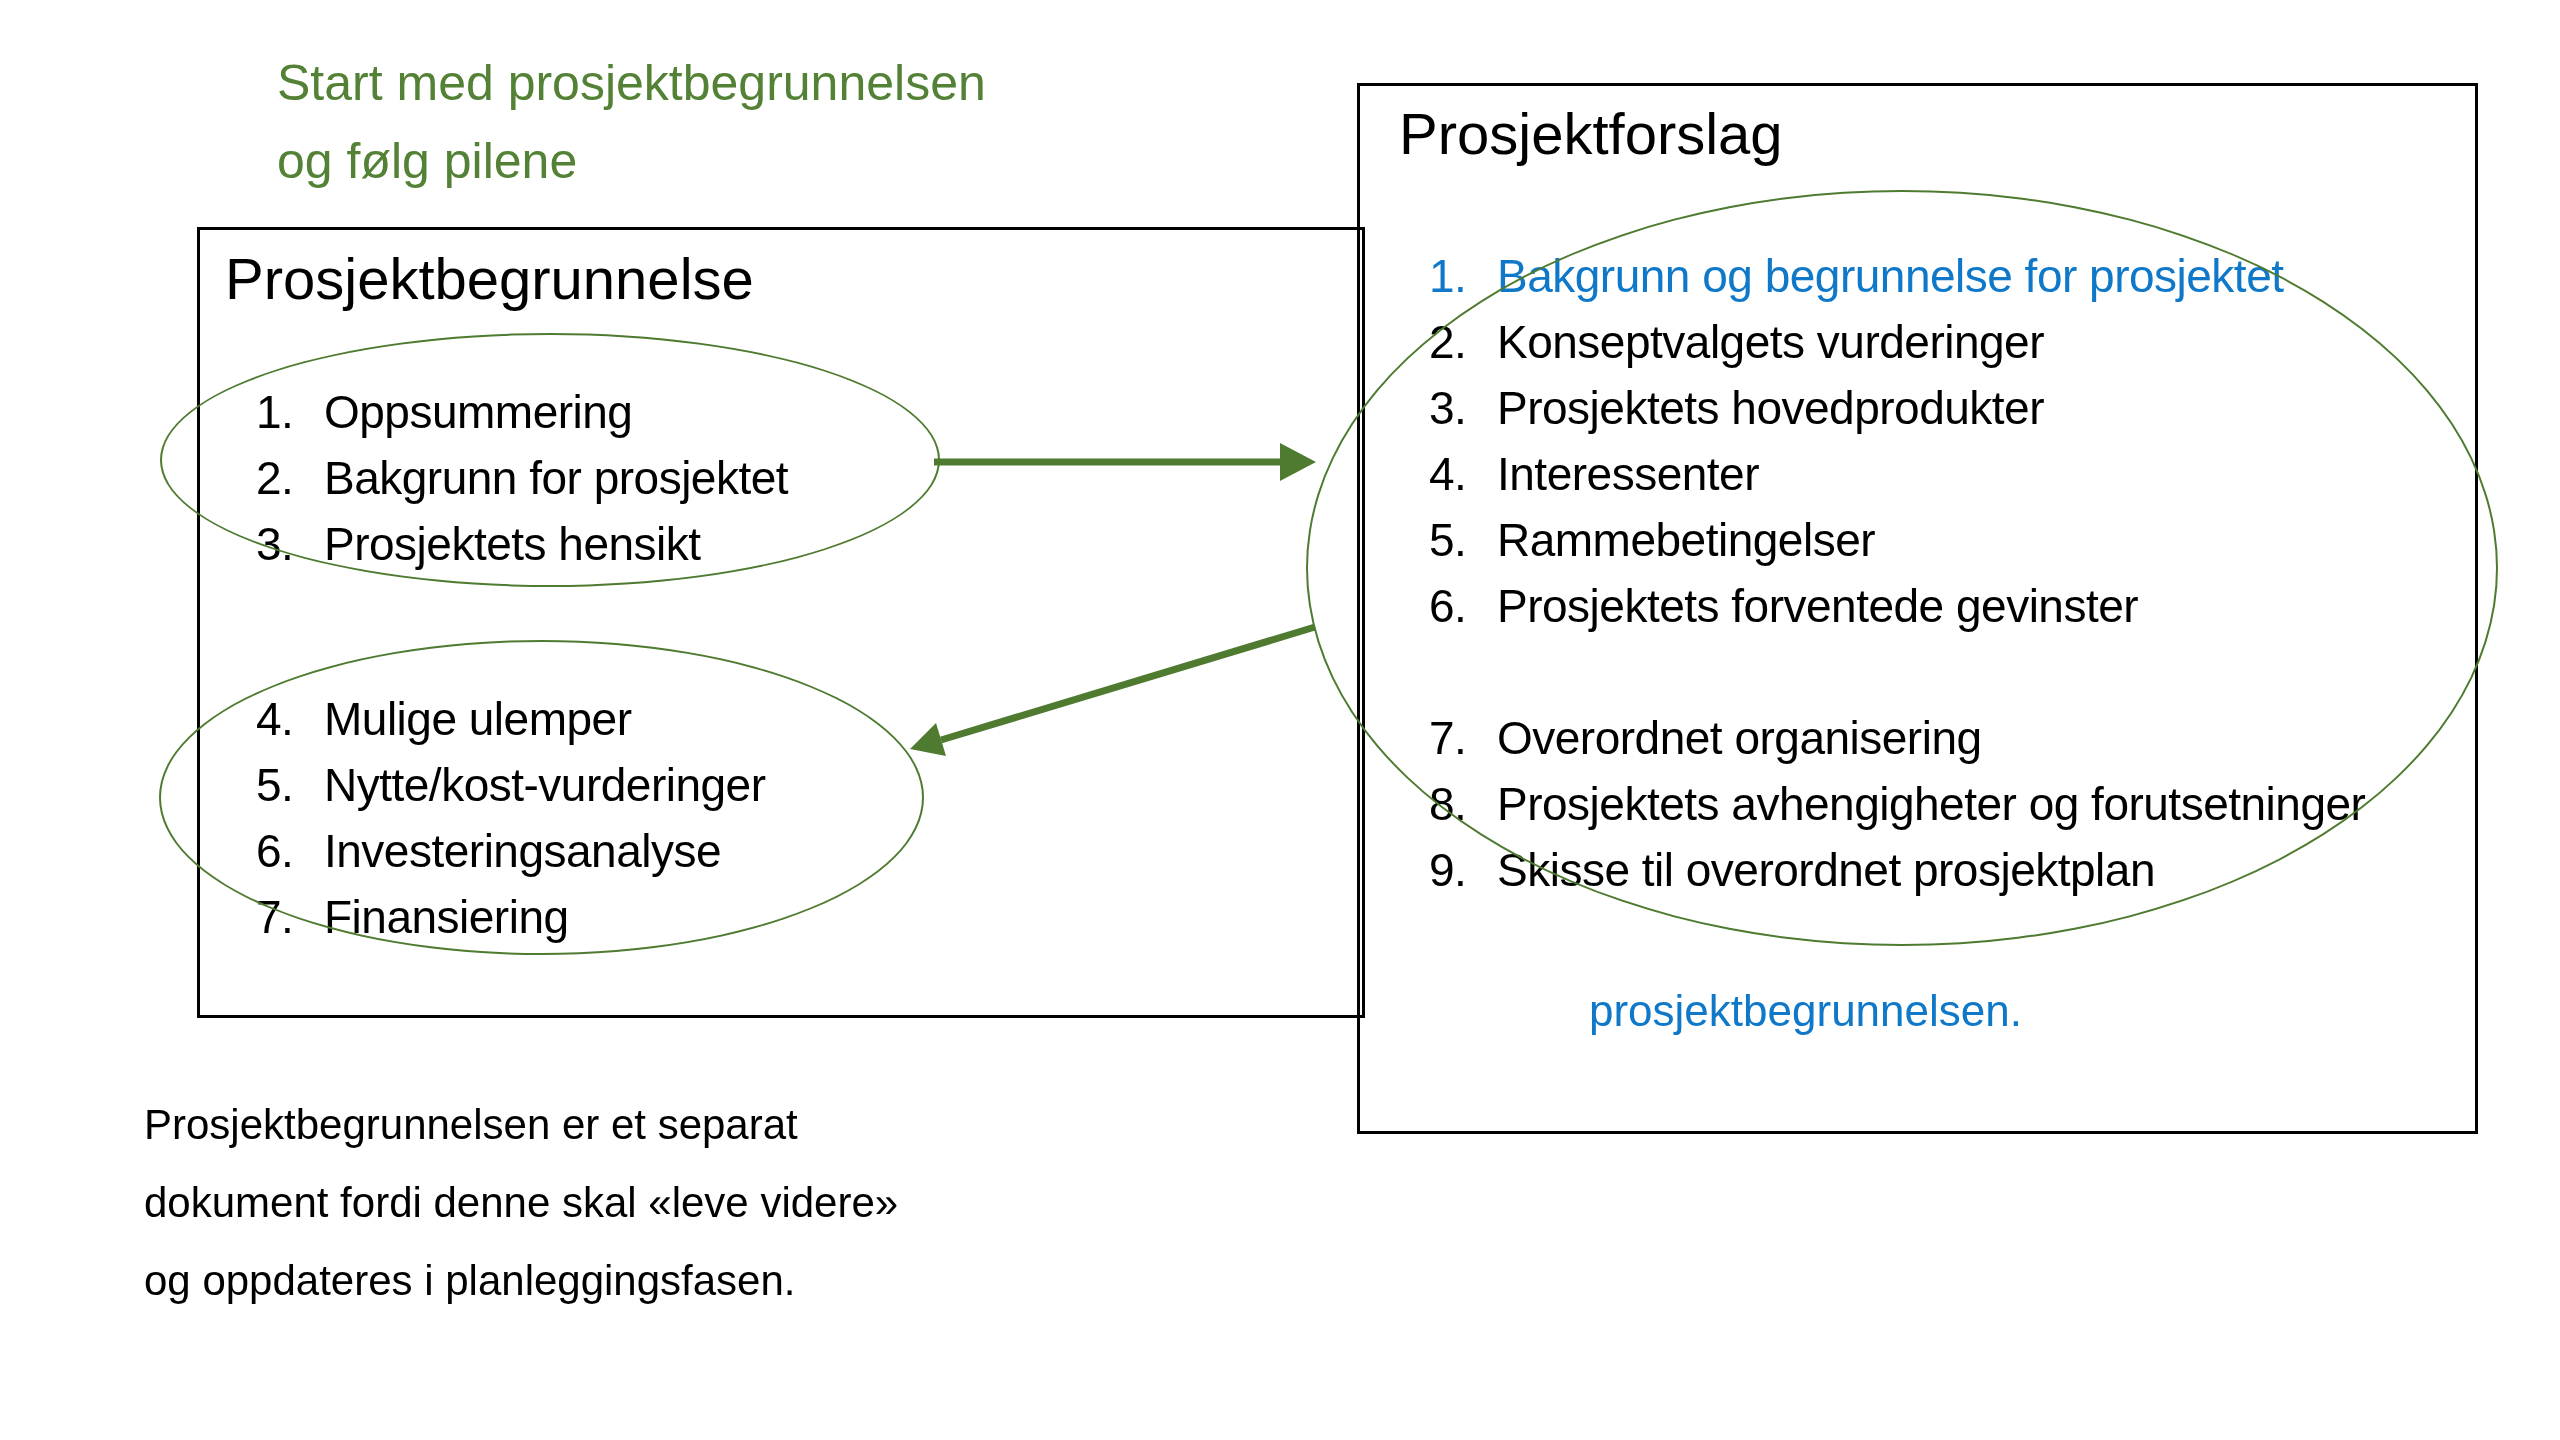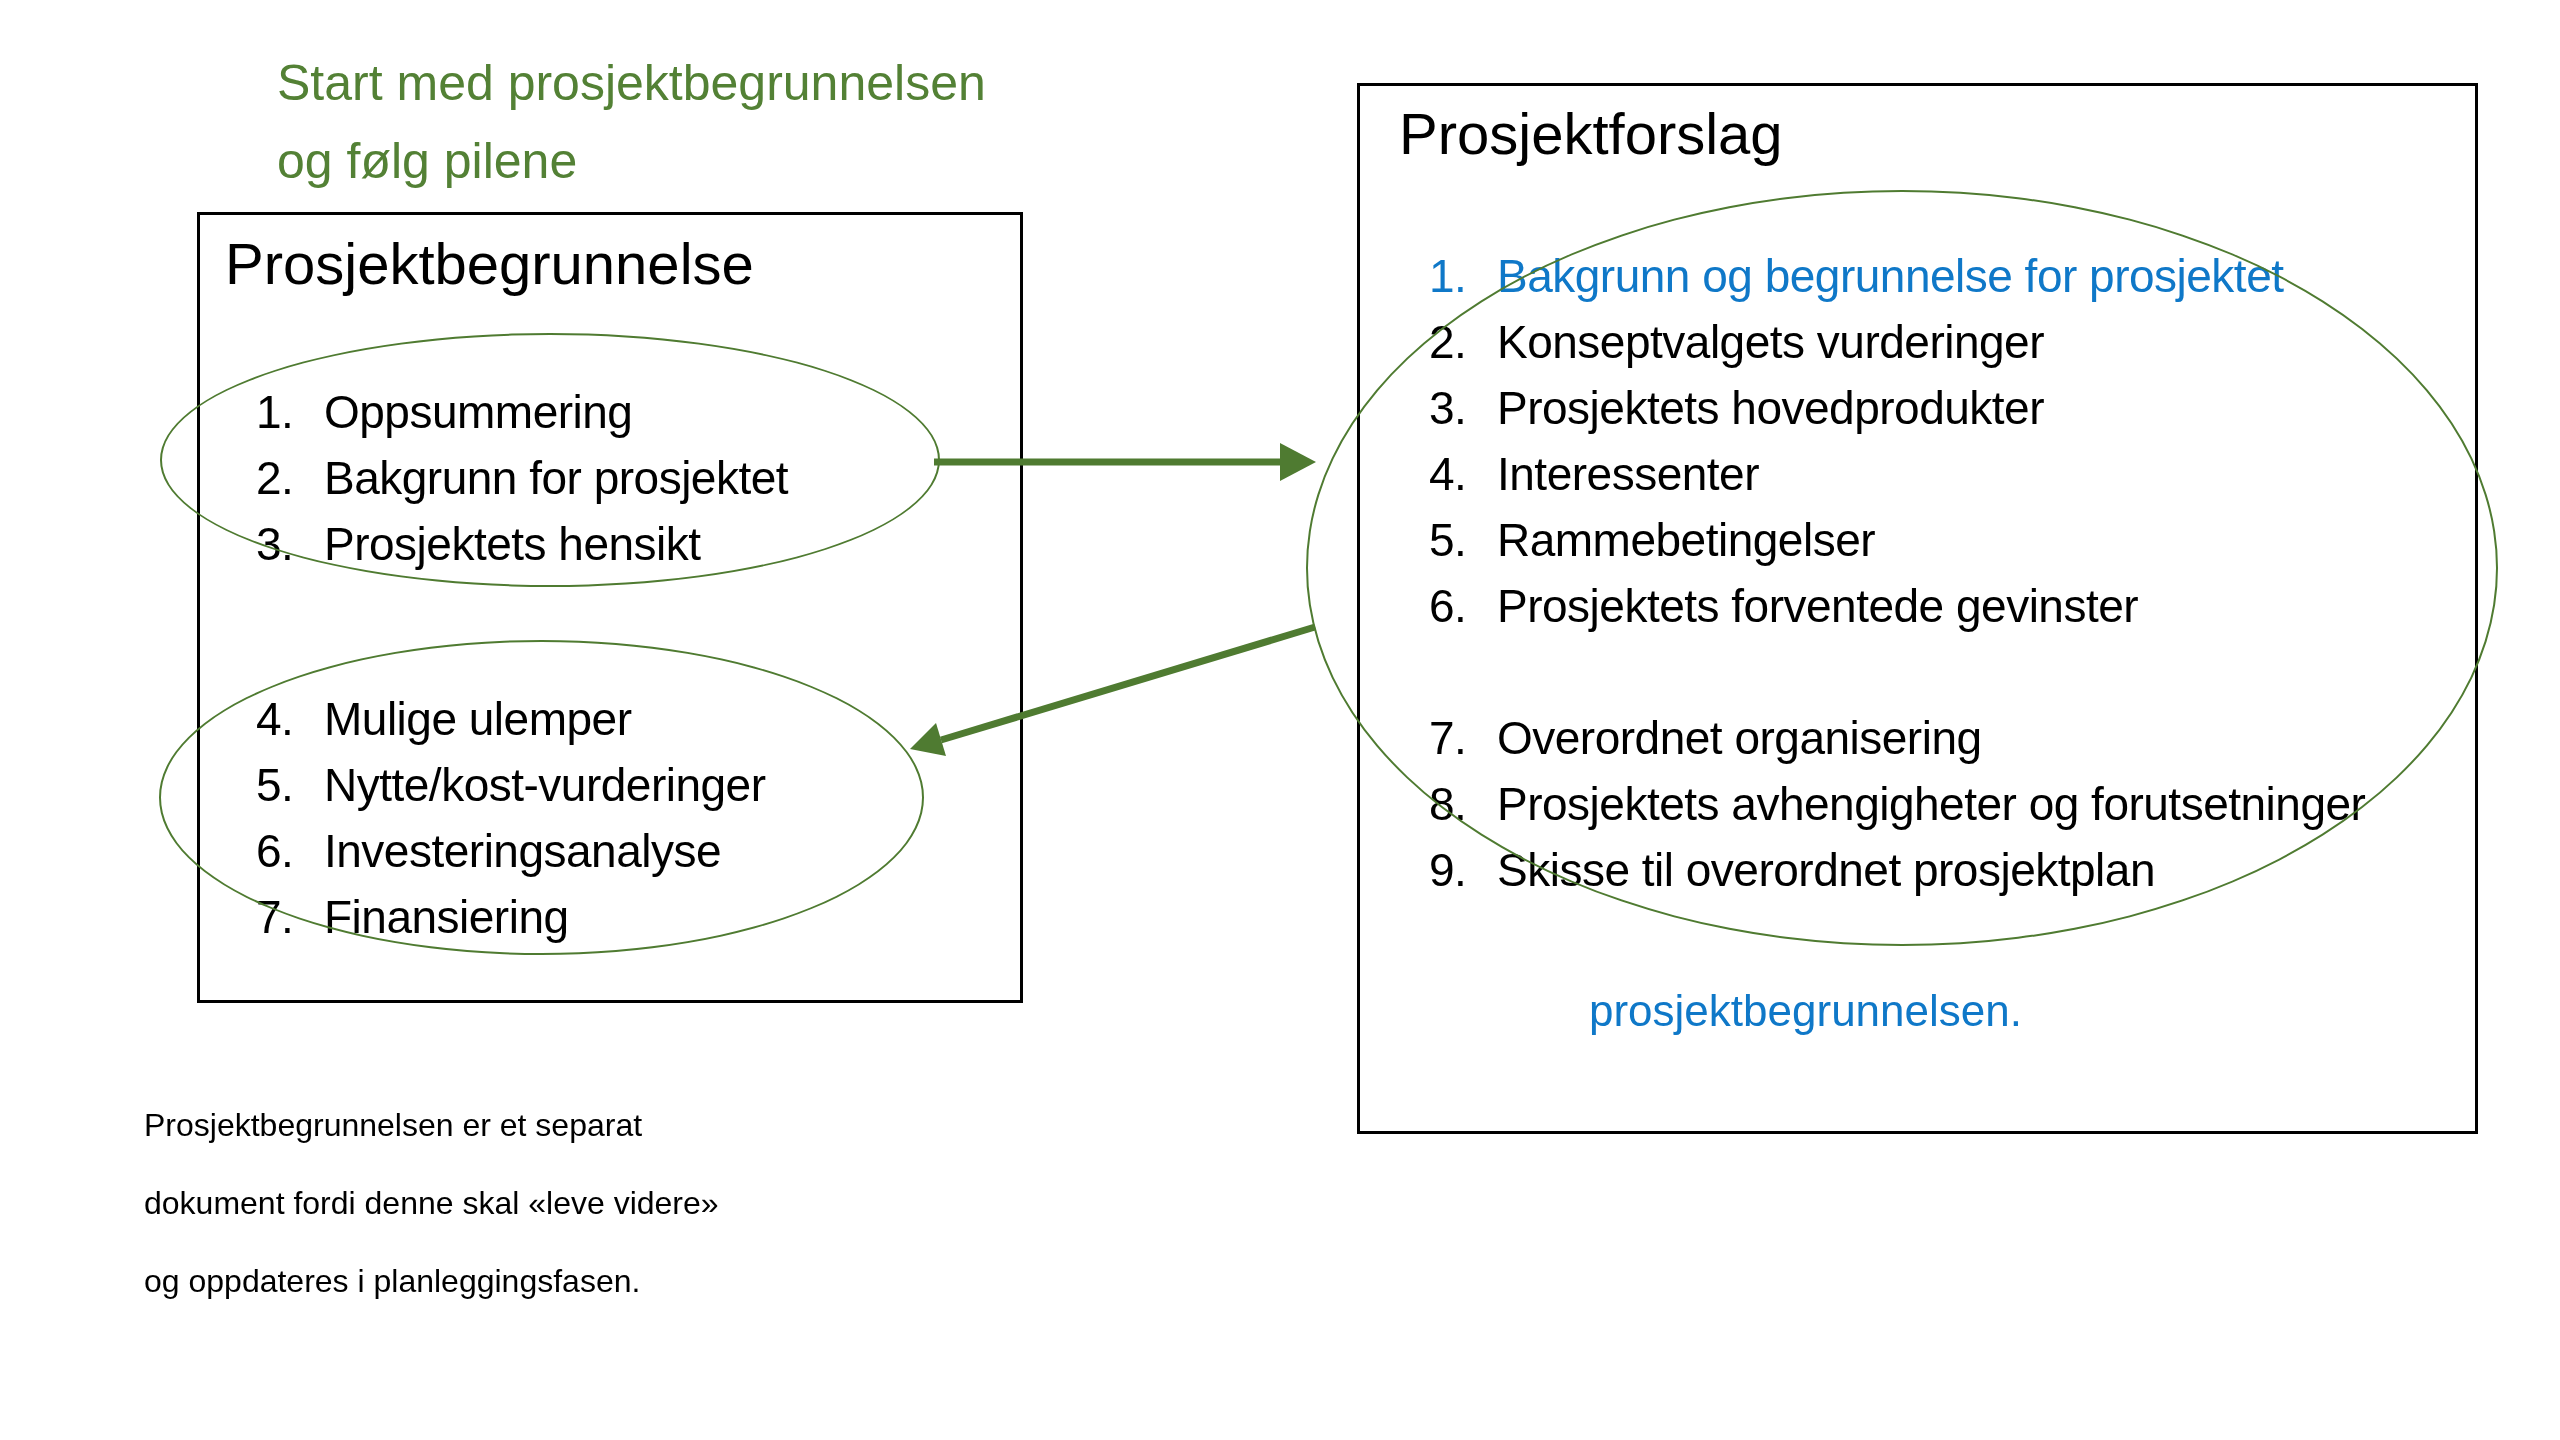--- a/index.html
+++ b/index.html
@@ -4,21 +4,21 @@
 <style>
   html,body{margin:0;padding:0;background:#fff;}
   #canvas{
     position:relative;width:2560px;height:1440px;background:#fff;overflow:hidden;
     font-family:"Liberation Sans","DejaVu Sans",sans-serif;color:var(--text);margin-left:44px;
   }
   
   .heading{position:absolute;left:233px;top:44px;font-size:50px;line-height:78px;color:var(--green-text);}
   
   .frame{position:absolute;border:3px solid #000;background:transparent;box-sizing:border-box;}
-  #left-box{left:153px;top:212px;width:826px;height:791px;}
+  #left-box{left:153px;top:227px;width:1168px;height:791px;}
   #right-box{left:1313px;top:83px;width:1121px;height:1051px;}
   .box-title{position:absolute;font-size:58px;color:var(--text);white-space:nowrap;}
   #left-box .box-title{left:25px;top:15px;}
   #right-box .box-title{left:39px;top:14px;}
   
   .nlist{position:absolute;font-size:46px;letter-spacing:-0.5px;color:var(--text);}
   .nrow{display:flex;height:66px;line-height:66px;white-space:nowrap;}
   .num{width:68px;flex:0 0 68px;}
   #right-list-1 .nrow.blue, .blue{color:var(--blue);}
   #left-list-1{left:212px;top:379px;}
@@ -29,21 +29,21 @@
   .oval{position:absolute;border:2.5px solid var(--green-shape);border-radius:50%;box-sizing:border-box;}
   #oval-left-top{left:116px;top:333px;width:780px;height:254px;}
   #oval-left-bottom{left:115px;top:640px;width:765px;height:315px;}
   #oval-right{left:1262px;top:190px;width:1192px;height:756px;}
   
   #arrows{position:absolute;left:0;top:0;pointer-events:none;}
   .arrow-line{stroke:var(--green-shape);stroke-width:7;fill:none;}
   .arrow-head{fill:var(--green-shape);stroke:none;}
   
   #blue-note{position:absolute;left:1545px;top:978px;font-size:44px;line-height:66px;color:var(--blue);}
-  #footer-note{position:absolute;left:100px;top:1086px;font-size:32px;line-height:78px;color:var(--text);}
+  #footer-note{position:absolute;left:100px;top:1086px;font-size:42px;line-height:78px;color:var(--text);}
   .line{white-space:nowrap;}
 </style>
 </head>
 <body>
 
 <div id="canvas">
 
   <div class="heading">
     <div class="line">Start med prosjektbegrunnelsen</div>
     <div class="line">og følg pilene</div>

